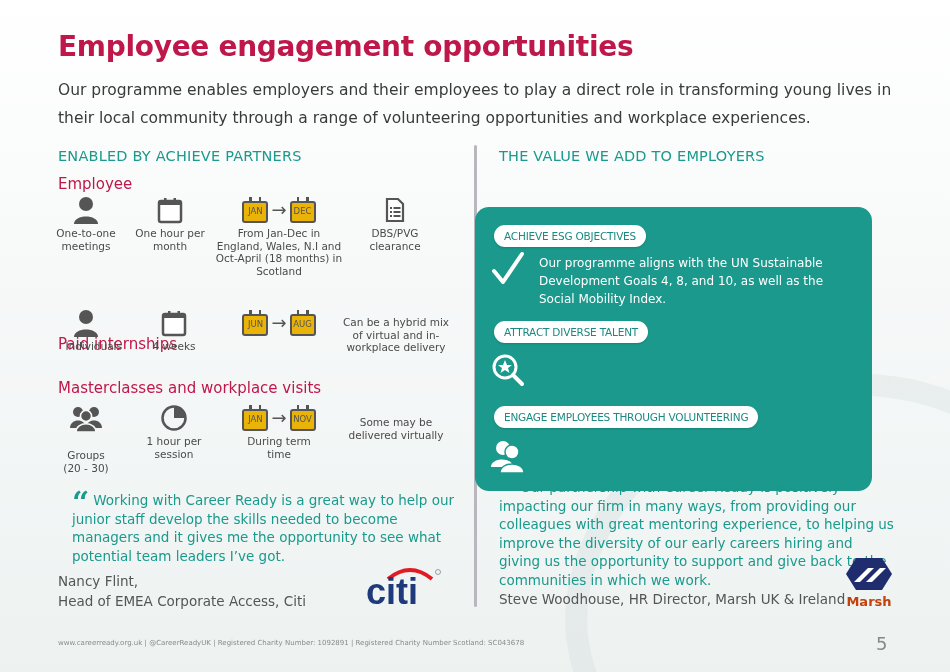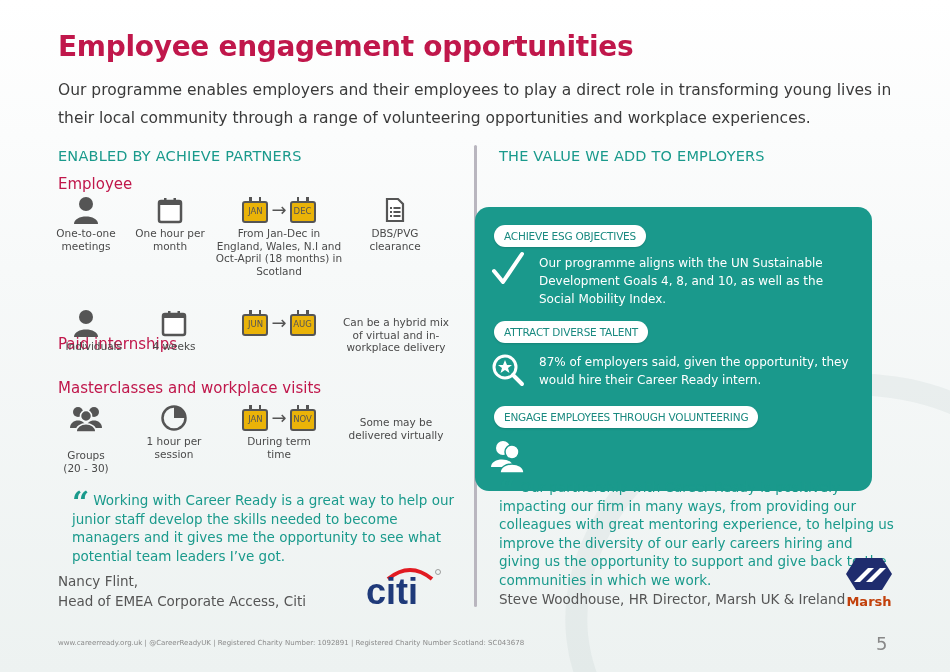--- a/index.html
+++ b/index.html
@@ -218,21 +218,20 @@
       <path d="M3 20 L12 31 L31 3" fill="none" stroke="#fff" stroke-width="4" stroke-linecap="round" stroke-linejoin="round"></path>
     </svg>
   <div class="value-text" style="top:47px;">Our programme aligns with the UN Sustainable Development Goals 4, 8, and 10, as well as the Social Mobility Index.</div>
 
   <div class="pill" style="top:114px;">ATTRACT DIVERSE TALENT</div>
   <svg class="value-icon" style="top:146px;" width="34" height="34" viewBox="0 0 34 34">
       <circle cx="14" cy="14" r="11" fill="none" stroke="#fff" stroke-width="3"></circle>
       <path d="M22 22 L31 31" stroke="#fff" stroke-width="4" stroke-linecap="round"></path>
       <path d="M14 7 L16 12 L21 12 L17 15 L18.5 20 L14 17 L9.5 20 L11 15 L7 12 L12 12 Z" fill="#fff"></path>
     </svg>
-  <div class="value-text" style="top:146px;">87% of employers said, given the opportunity, they would hire their Career Ready intern.</div>
 
   <div class="pill" style="top:199px;">ENGAGE EMPLOYEES THROUGH VOLUNTEERING</div>
   <svg class="value-icon" style="top:232px;" width="34" height="34" viewBox="0 0 34 34">
       <circle cx="12" cy="9" r="7" fill="#fff"></circle>
       <path d="M0 28 C0 18 22 18 22 28 Z" fill="#fff"></path>
       <circle cx="21" cy="13" r="7" fill="#fff" stroke="#1a998c" stroke-width="1.5"></circle>
       <path d="M9 34 C9 22 33 22 33 34 Z" fill="#fff" stroke="#1a998c" stroke-width="1.5"></path>
     </svg>
 </div>
 

